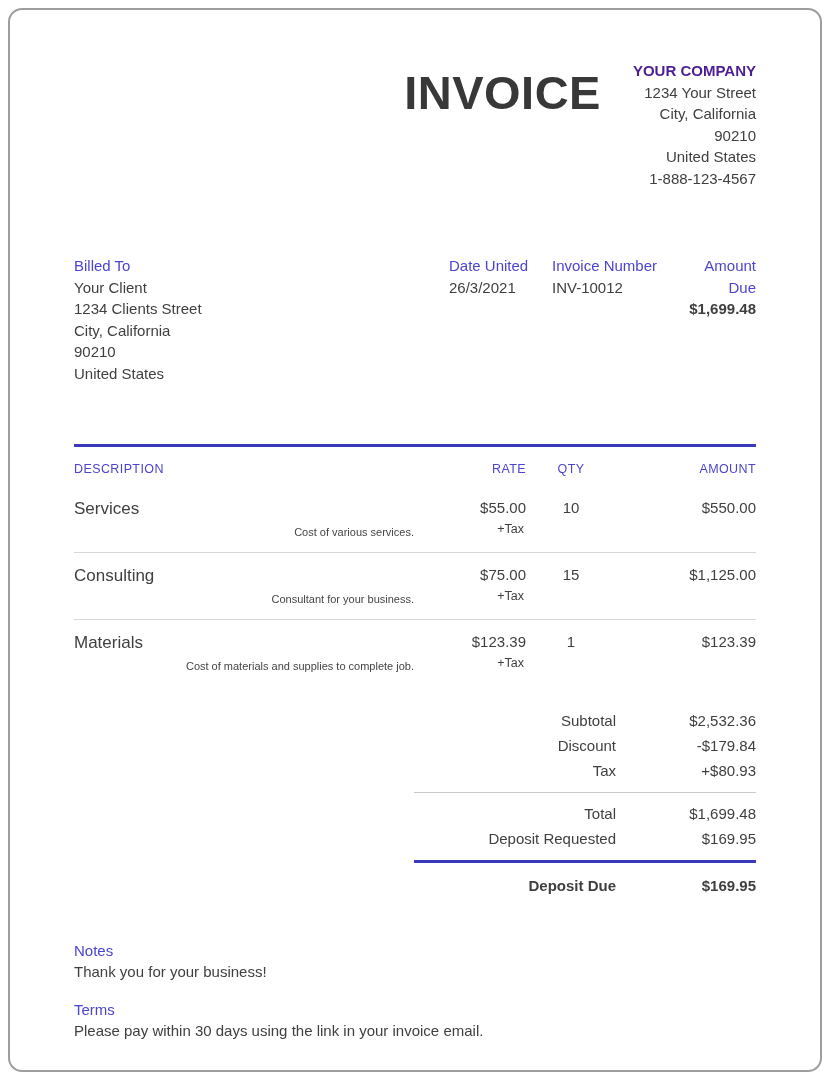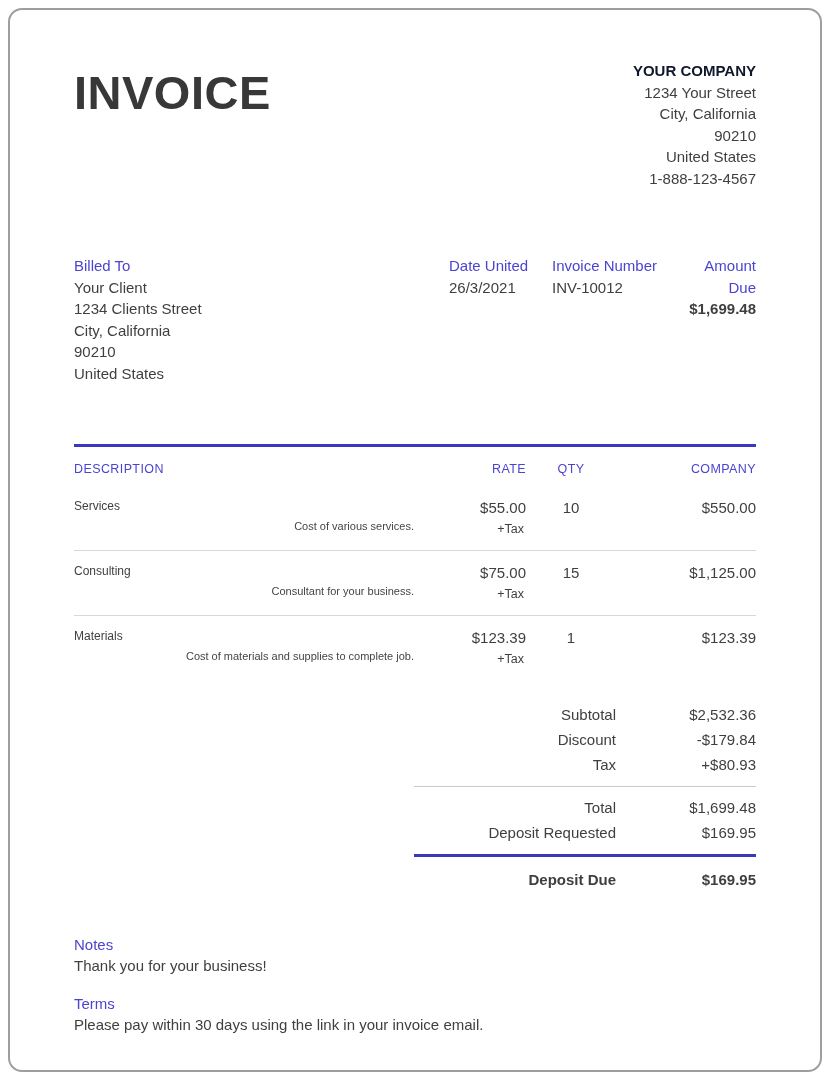--- a/index.html
+++ b/index.html
@@ -13,27 +13,27 @@
   .page {
     position: absolute; inset: 8px;
     background: #ffffff;
     border: 2px solid var(--border, #9e9e9e);
     border-radius: 14px;
     padding: 50px 64px 0 64px;
     overflow: hidden;
   }
 
   
-  .header-row { display: flex; justify-content: space-between; align-items: flex-start; gap: 32px; }
+  .header-row { display: flex; justify-content: flex-end; align-items: flex-start; gap: 32px; }
   .invoice-title {
     font-size: 47px; font-weight: bold; color: #383838;
     letter-spacing: 0.5px; line-height: 1.05; margin-top: 8px;
   }
   .company-block { text-align: right; line-height: 21.5px; }
-  .company-name { font-weight: bold; color: #0f172a; }
+  .company-name { font-weight: bold; color: #4c1d95; }
 
   
   .parties { display: flex; margin-top: 66px; }
   .label { color: var(--accent-text, #4b44d0); margin-bottom: 0; }
   .billed-block { width: 375px; line-height: 21.5px; }
   .meta-grid { flex: 1; display: grid; grid-template-columns: 103px 122px 1fr; }
   .meta-group { line-height: 21.5px; }
   .meta-group + .meta-group { margin-top: 21px; }
   .meta-col-amount { text-align: right; }
   .amount-due-value { font-weight: bold; }
@@ -43,21 +43,21 @@
   .tgrid { display: grid; grid-template-columns: 1fr 112px 90px 140px; }
   .thead { padding: 15px 0 10px 0; }
   .th {
     color: var(--accent-text, #4b44d0); font-size: 12.5px; letter-spacing: 0.4px;
   }
   .col-rate { text-align: right; }
   .col-qty { text-align: center; }
   .col-amount { text-align: right; }
   .item-row { padding: 13px 0 14px 0; border-bottom: 1px solid var(--muted-line, #d8d8d8); }
   .item-row.last { border-bottom: none; }
-  .item-name { font-size: 12px; }
+  .item-name { font-size: 17px; }
   .item-detail { font-size: 11px; margin-top: 7px; color: #454545; text-align: right; }
   .rate-note { font-size: 12.5px; margin-top: 6px; padding-right: 2px; }
 
   
   .totals { width: 342px; margin-left: auto; margin-top: 22px; }
   .totals-row { display: flex; justify-content: space-between; line-height: 25px; }
   .totals-row .t-label { text-align: right; flex: 1; }
   .totals-row .t-value { text-align: right; width: 140px; }
   .totals-divider { border-top: 1px solid #c9c9c9; margin: 9px 0 8px 0; }
   .totals-accent { border-top: 3px solid var(--accent-line, #3b38c0); margin: 9px 0 10px 0; }
@@ -115,21 +115,21 @@
         </div>
       </div>
     </div>
   </div>
 
   <div class="items">
     <div class="tgrid thead">
       <div class="th">DESCRIPTION</div>
       <div class="th col-rate">RATE</div>
       <div class="th col-qty">QTY</div>
-      <div class="th col-amount">COMPANY</div>
+      <div class="th col-amount">AMOUNT</div>
     </div>
 
     <div class="tgrid item-row">
       <div>
         <div class="item-name">Services</div>
         <div class="item-detail">Cost of various services.</div>
       </div>
       <div class="col-rate">
         <div>$55.00</div>
         <div class="rate-note">+Tax</div>

